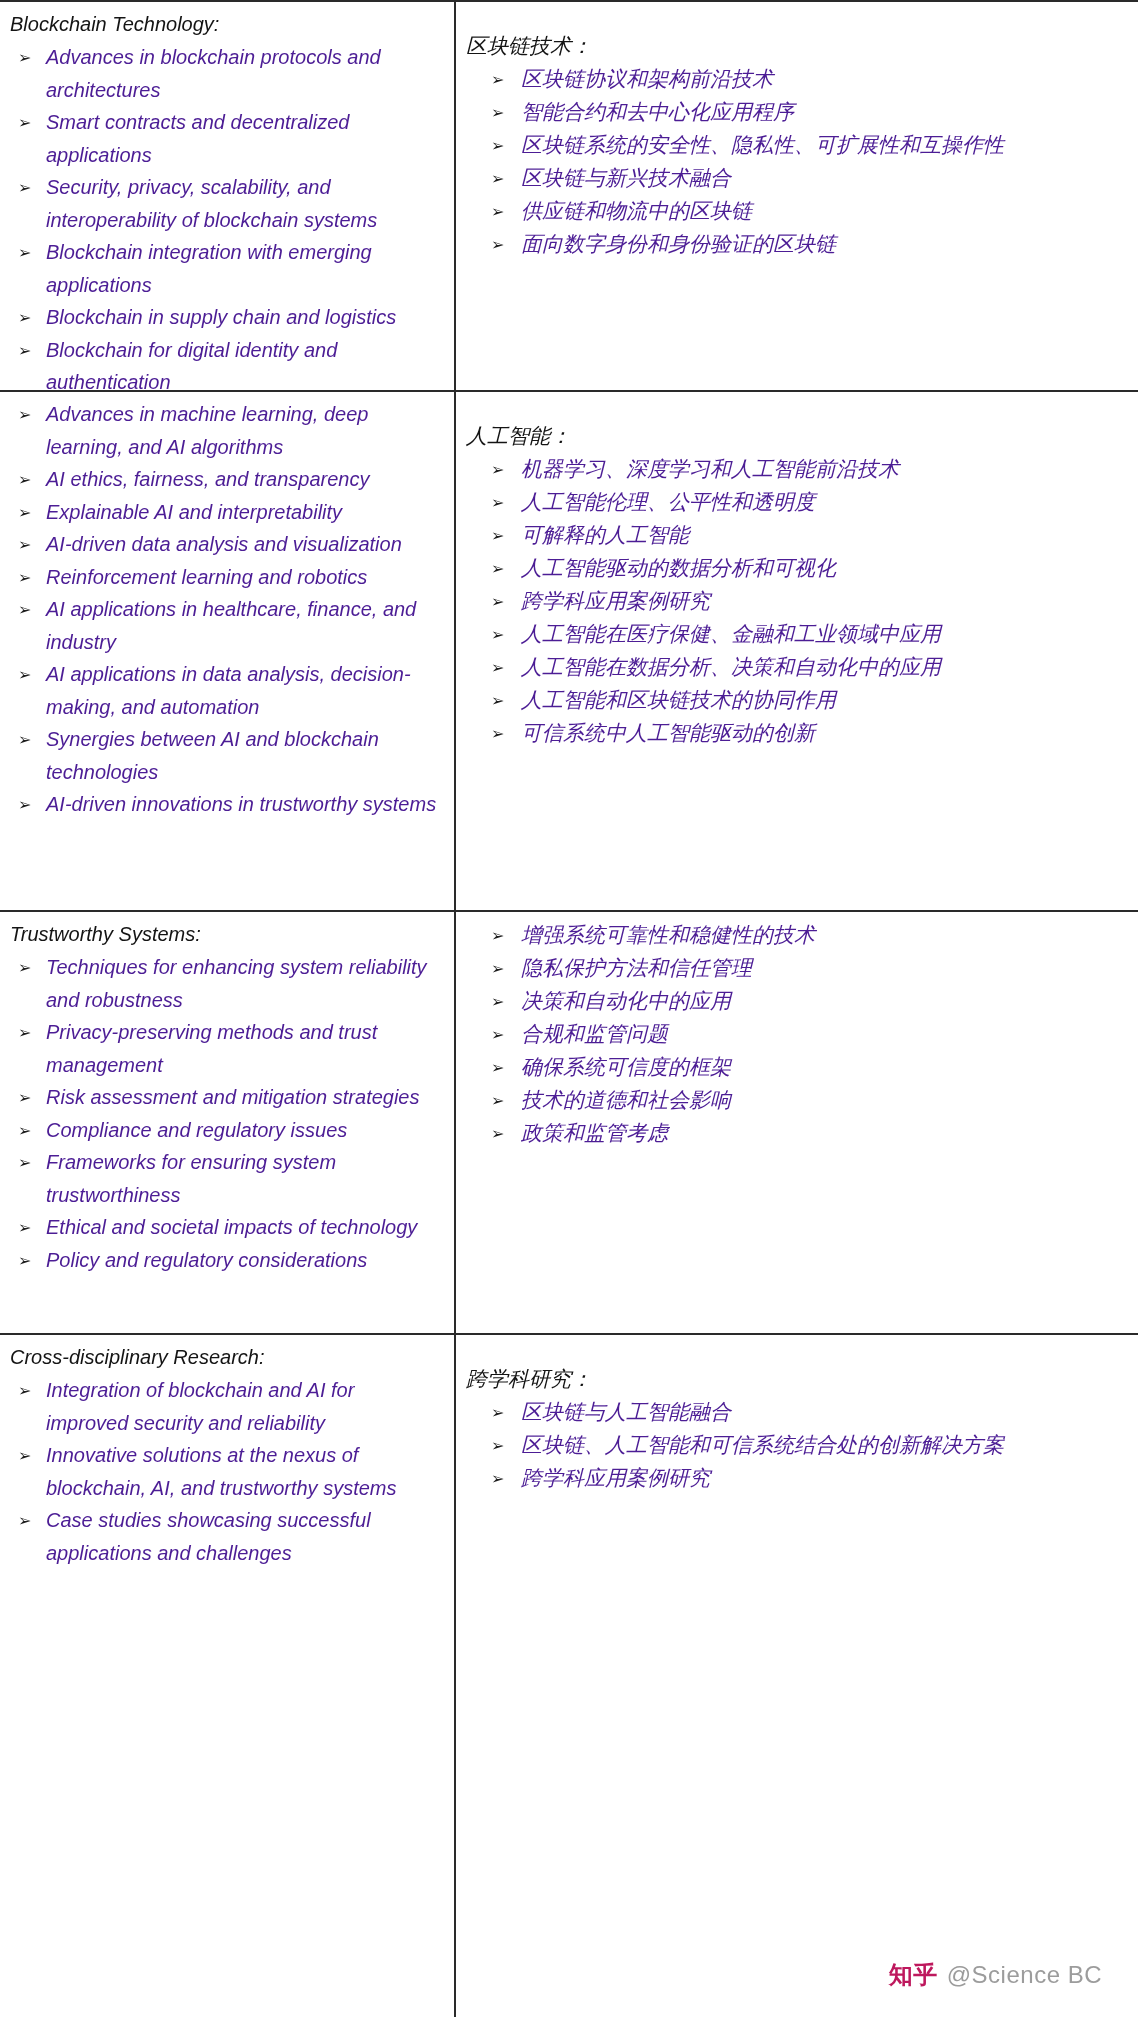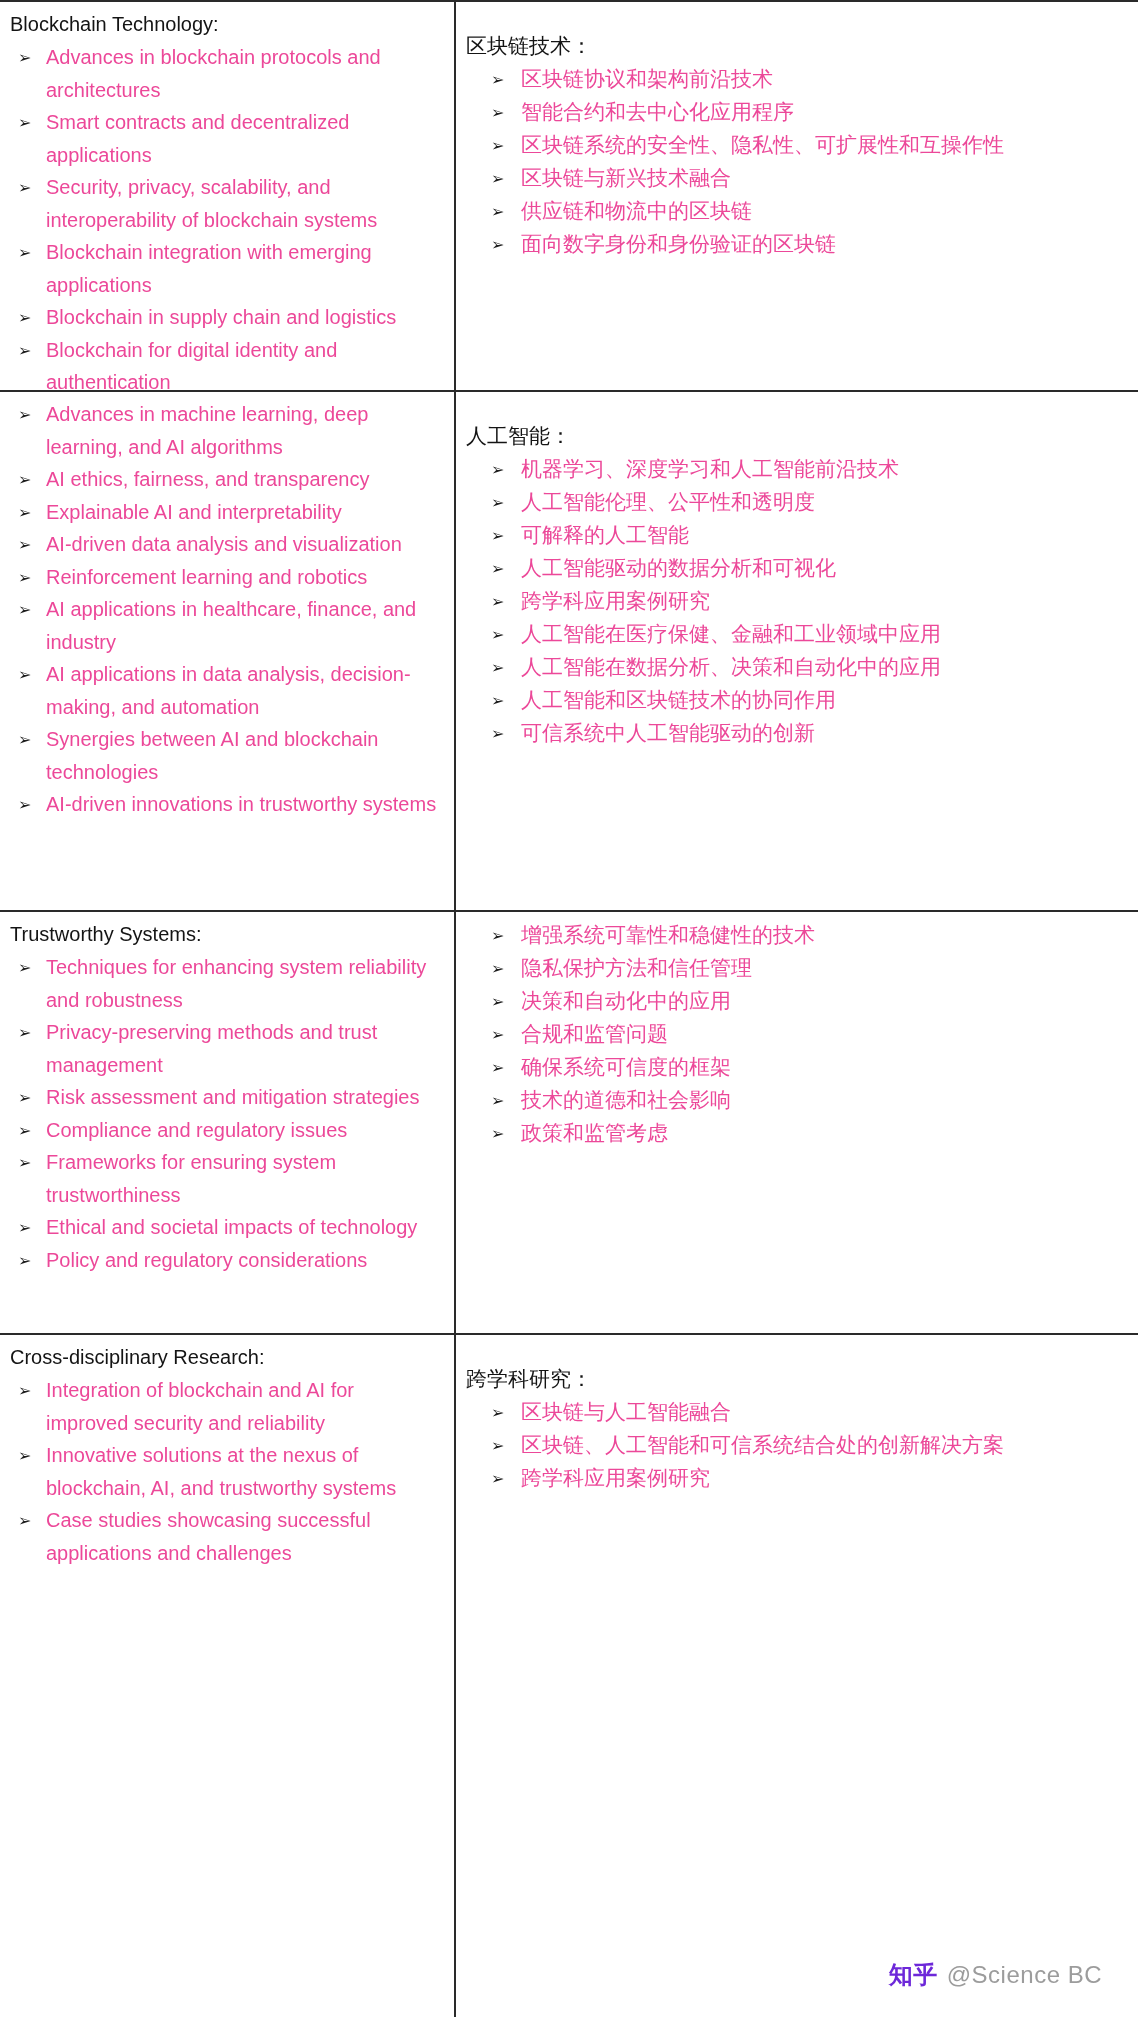--- a/index.html
+++ b/index.html
@@ -15,20 +15,21 @@
     position: absolute; inset: 0;
     display: grid;
     grid-template-columns: 456px 682px;
     grid-template-rows: 390px 520px 423px 684px;
     border-top: 2px solid #2a2a2a;
   }
   .cell {
     border-bottom: 2px solid #2a2a2a;
     padding: 6px 16px 0 10px;
     overflow: hidden;
+    font-style: italic;
   }
   .cell.en { border-right: 2px solid #2a2a2a; }
   .cell.last { border-bottom: none; }
   .heading {
     font-size: 20px;
     line-height: 33px;
     color: #141414;
   }
   .zh .heading { font-size: 21px; margin-top: 21px; }
   ul.items { list-style: none; }
@@ -46,33 +47,33 @@
     grid-template-columns: 30px 1fr;
     font-size: 21px;
     line-height: 33px;
   }
   .bullet {
     font-size: 16px;
     line-height: inherit;
     color: #1c1c1c;
     transform: translateY(1px);
   }
-  .txt { color: #ec4899; }
+  .txt { color: #4c1d95; }
   .watermark {
     position: absolute;
     right: 36px;
     bottom: 26px;
     display: flex;
     align-items: baseline;
     gap: 9px;
     font-size: 24px;
     color: #9c9c9c;
     letter-spacing: 0.5px;
   }
-  .watermark .brand { font-weight: 700; color: #6d28d9; text-align: right; }
+  .watermark .brand { font-weight: 700; color: #be185d; text-align: right; }
 </style>
 </head>
 <body>
 
 <div class="table">
 
   <div class="cell en">
     <div class="heading">Blockchain Technology:</div>
     <ul class="items">
       <li>

